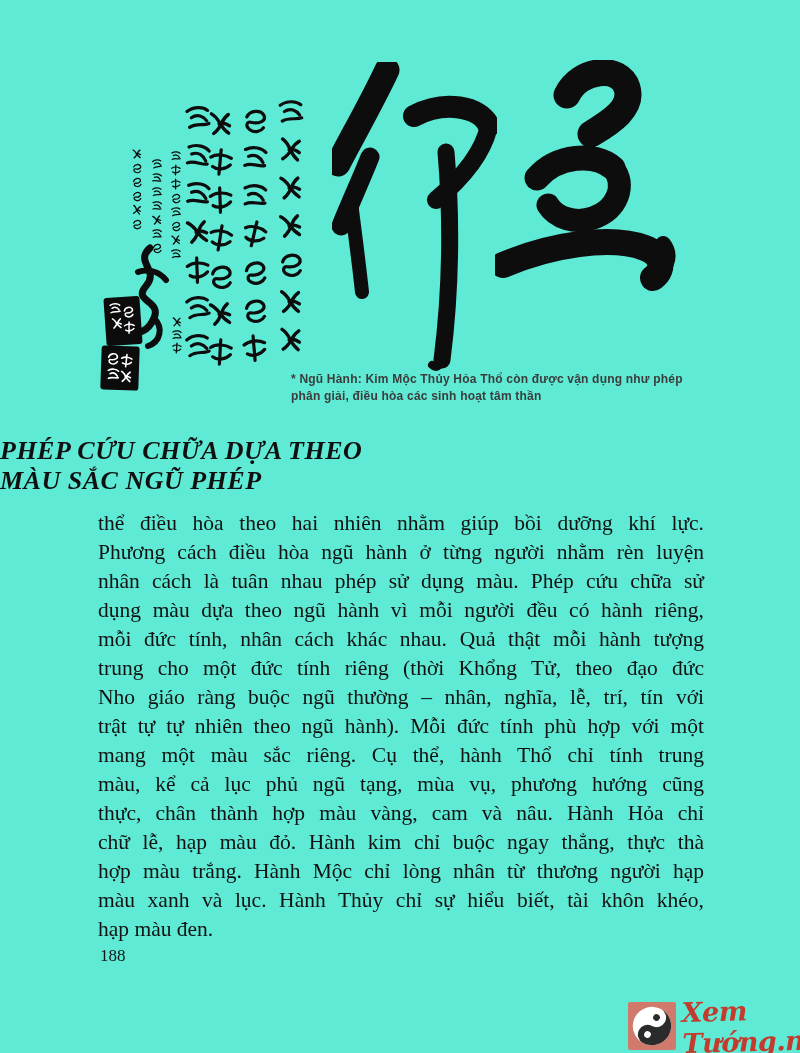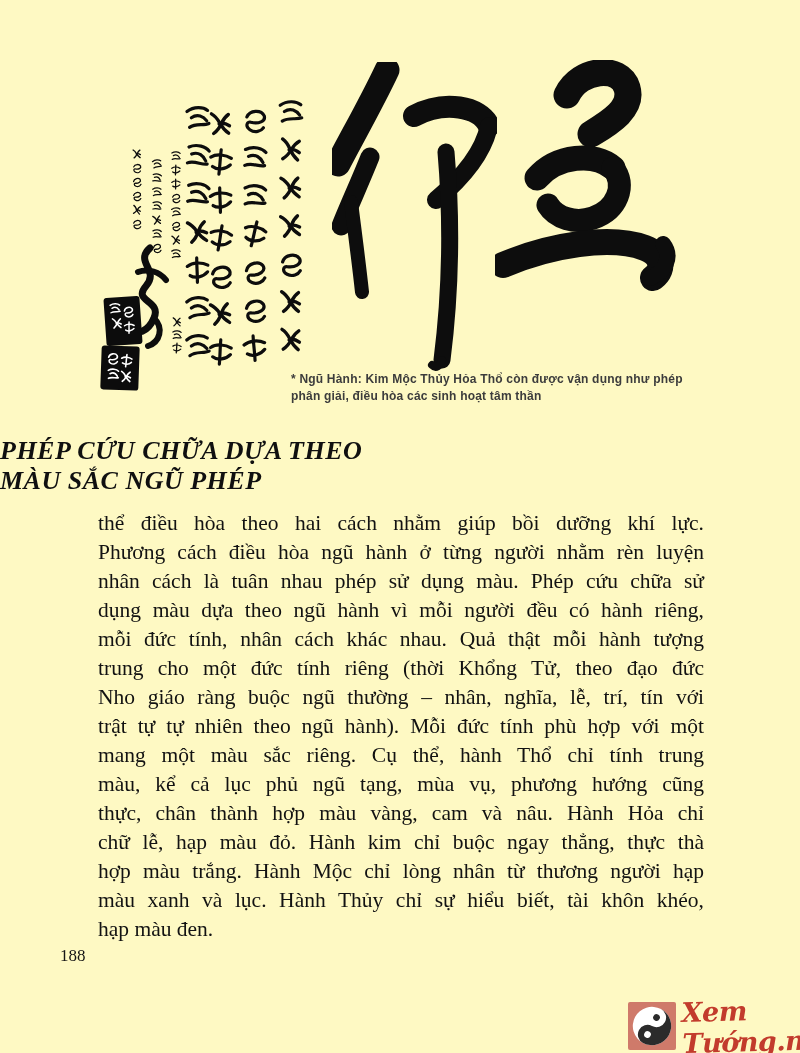--- a/index.html
+++ b/index.html
@@ -1,19 +1,19 @@
 <!DOCTYPE html>
 <html><head>
 <meta charset="utf-8">
 <style>
   html,body{margin:0;padding:0;background:#888;}
   .page{
     position:relative;
     width:800px;height:1053px;
-    background:#fef9c3;
+    background:#5eead4;
     overflow:hidden;
     font-family:"Liberation Serif", serif;
   }
   .sr{position:absolute;width:1px;height:1px;overflow:hidden;clip-path:inset(50%);white-space:nowrap;}
 
   
   .art{position:relative;width:800px;height:428px;color:#0d0d0d;}
   .art svg{display:block;}
   .abs{position:absolute;}
   .col{position:absolute;display:flex;flex-direction:column;align-items:center;}
@@ -39,21 +39,21 @@
 
   
   .body-text{
     margin:13px 0 0 98px;width:606px;
     font-size:21.5px;line-height:29px;color:#121212;
   }
   .body-text .line{text-align:justify;text-align-last:justify;}
   .body-text .line.first{text-indent:80px;}
   .body-text .line.last{text-align-last:left;}
 
-  .page-number{margin:2px 0 0 60px;font-size:17px;color:#151515;}
+  .page-number{margin:2px 0 0 100px;font-size:17px;color:#151515;}
 
   
   .logo{position:absolute;left:628px;top:995px;display:flex;align-items:center;gap:6px;}
   .logo-badge{width:48px;height:48px;border-radius:2px;display:flex;align-items:center;justify-content:center;}
   .logo-text{
     font-family:"DejaVu Serif", serif;font-style:italic;font-weight:bold;
     font-size:27px;letter-spacing:-.5px;transform:rotate(-1.5deg);
   }
 </style>
 </head>
@@ -337,21 +337,21 @@
 
     <div class="caption">* Ngũ Hành: Kim Mộc Thủy Hỏa Thổ còn được vận dụng như phép phân giải, điều hòa các sinh hoạt tâm thần</div>
   </div>
 
   <h1 class="heading">
     <div>PHÉP CỨU CHỮA DỰA THEO</div>
     <div>MÀU SẮC NGŨ PHÉP</div>
   </h1>
 
   <div class="body-text" id="body-text">
-      <div class="line">thể điều hòa theo hai cách nhằm giúp bồi dưỡng khí lực.</div>
+      <div class="line">thể điều hòa theo hai nhiên nhằm giúp bồi dưỡng khí lực.</div>
       <div class="line">Phương cách điều hòa ngũ hành ở từng người nhằm rèn luyện</div>
       <div class="line">nhân cách là tuân nhau phép sử dụng màu. Phép cứu chữa sử</div>
       <div class="line">dụng màu dựa theo ngũ hành vì mỗi người đều có hành riêng,</div>
       <div class="line">mỗi đức tính, nhân cách khác nhau. Quả thật mỗi hành tượng</div>
       <div class="line">trung cho một đức tính riêng (thời Khổng Tử, theo đạo đức</div>
       <div class="line">Nho giáo ràng buộc ngũ thường – nhân, nghĩa, lễ, trí, tín với</div>
       <div class="line">trật tự tự nhiên theo ngũ hành). Mỗi đức tính phù hợp với một</div>
       <div class="line">mang một màu sắc riêng. Cụ thể, hành Thổ chỉ tính trung</div>
       <div class="line">màu, kể cả lục phủ ngũ tạng, mùa vụ, phương hướng cũng</div>
       <div class="line">thực, chân thành hợp màu vàng, cam và nâu. Hành Hỏa chỉ</div>

